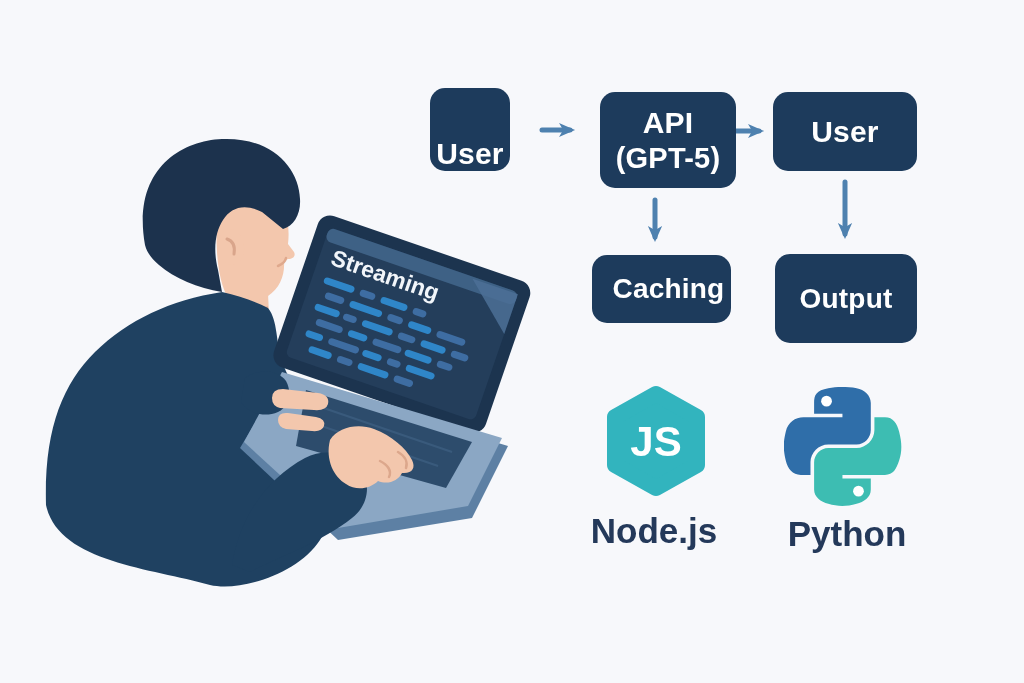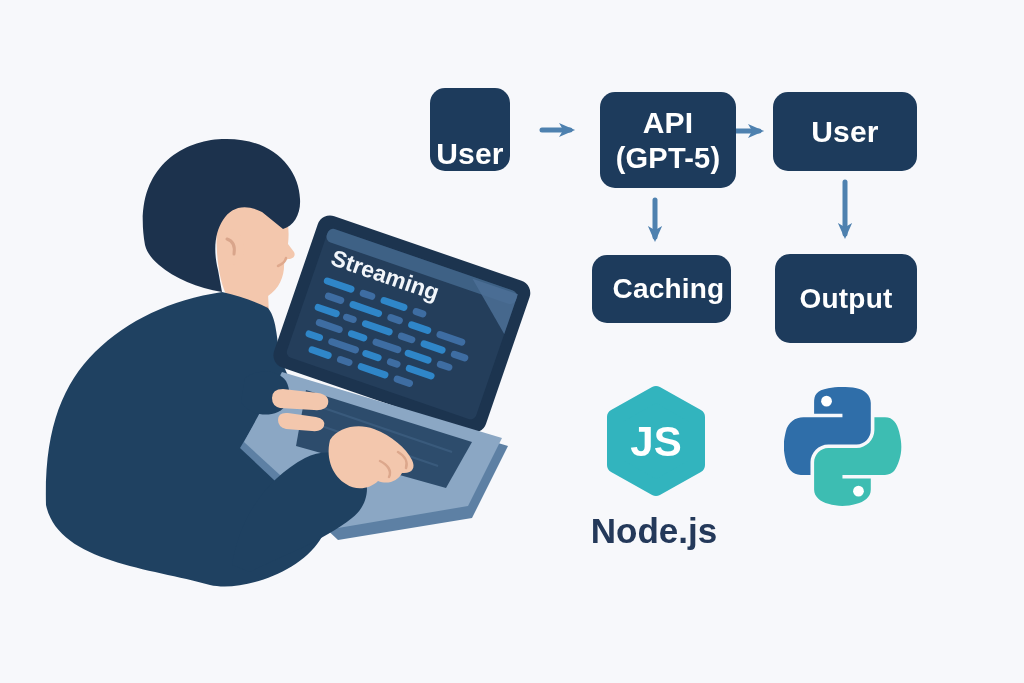--- a/index.html
+++ b/index.html
@@ -196,14 +196,15 @@
     <text x="54" y="74" text-anchor="middle" font-size="42" font-weight="700" fill="#ffffff">JS</text>
   </svg>
   <div class="tech-label" style="left:534px;top:511px;">Node.js</div>
 
   <svg class="layer" style="left:784px;top:387px;" width="120" height="120" viewBox="0 0 114 116">
     <path d="M54.9 0C50.2 0 45.8.4 41.8 1.1 30.2 3.2 28.1 7.5 28.1 15.4v10.4h27.4v3.5H17.8c-8 0-15 4.8-17.1 13.9-2.5 10.5-2.6 17 0 27.9C2.6 79.2 7.3 85 15.2 85h9.4V72.5c0-9 7.9-17 17.2-17h27.4c7.6 0 13.7-6.3 13.7-14V15.4c0-7.4-6.3-13-13.7-14.3C64.5.3 59.6 0 54.9 0Z" fill="#2f6ea9"></path>
     <path d="M86.4 29.3v12.2c0 9.4-8 17.4-17.2 17.4H41.8c-7.5 0-13.7 6.4-13.7 14V99c0 7.4 6.5 11.8 13.7 13.9 8.7 2.6 17 3 27.4 0 6.9-2 13.7-6 13.7-13.9V88.5H55.5v-3.5h41.1c8 0 11-5.6 13.7-13.9 2.9-8.6 2.8-16.9 0-27.9-2-7.9-5.7-13.9-13.7-13.9H86.4Z" fill="#3dbdb2"></path>
     <circle cx="40.1" cy="13.7" r="5.2" fill="#ffffff"></circle>
     <circle cx="71" cy="100.7" r="5.2" fill="#ffffff"></circle>
   </svg>
+  <div class="tech-label" style="left:727px;top:514px;">Python</div>
 
 </div>
 
 </body></html>

